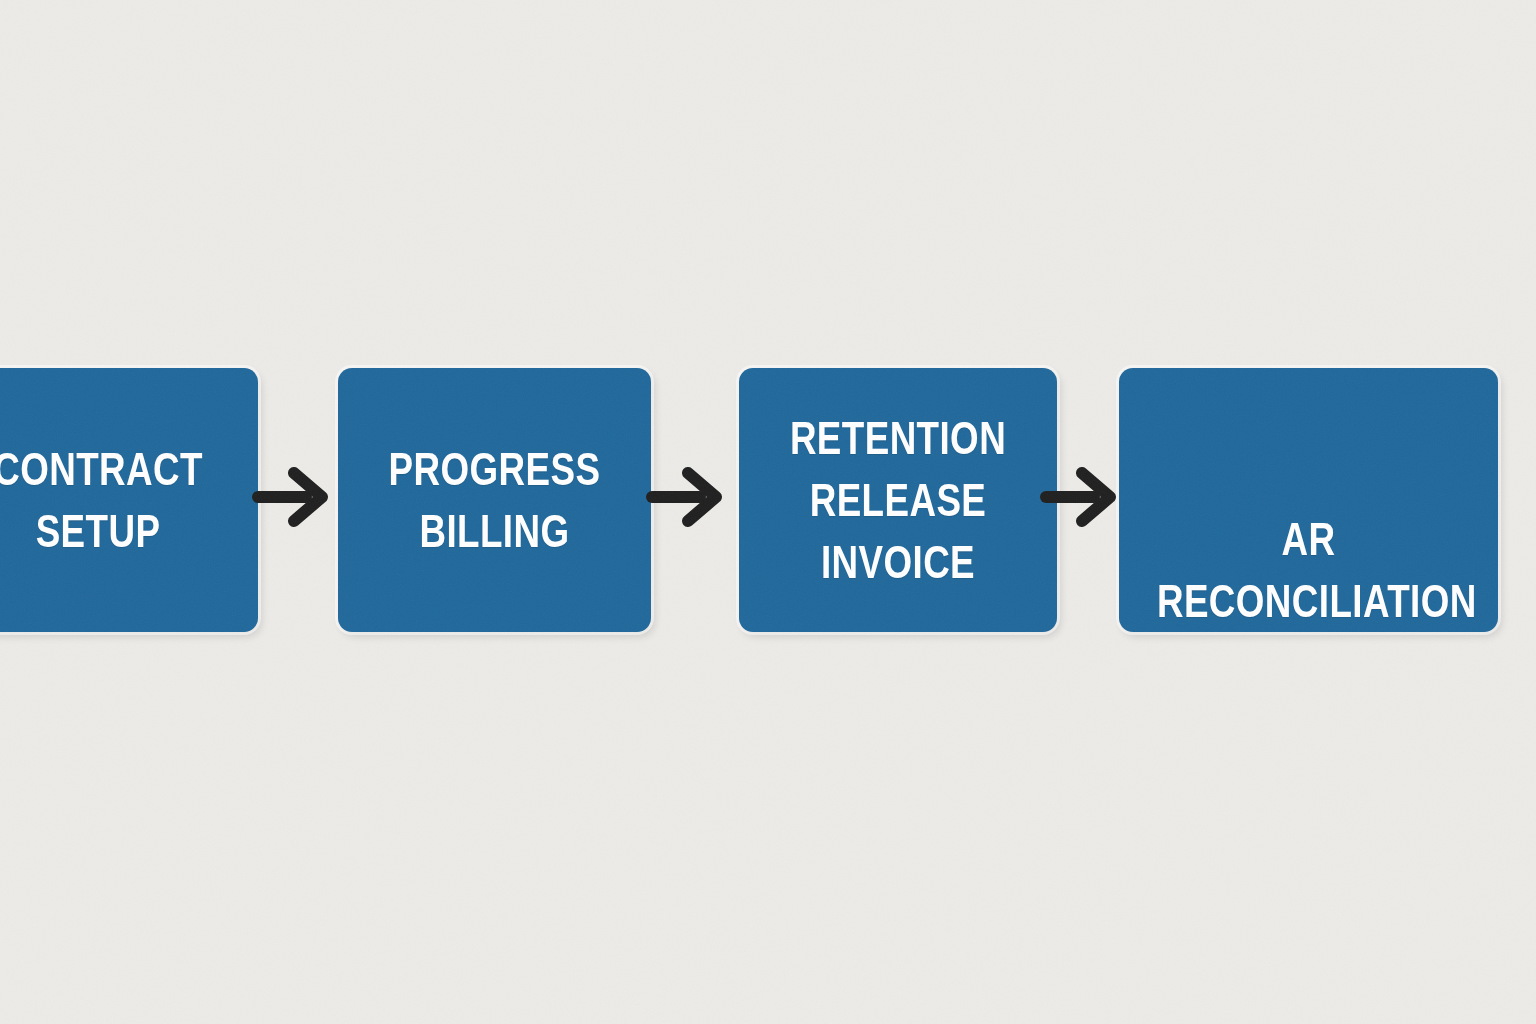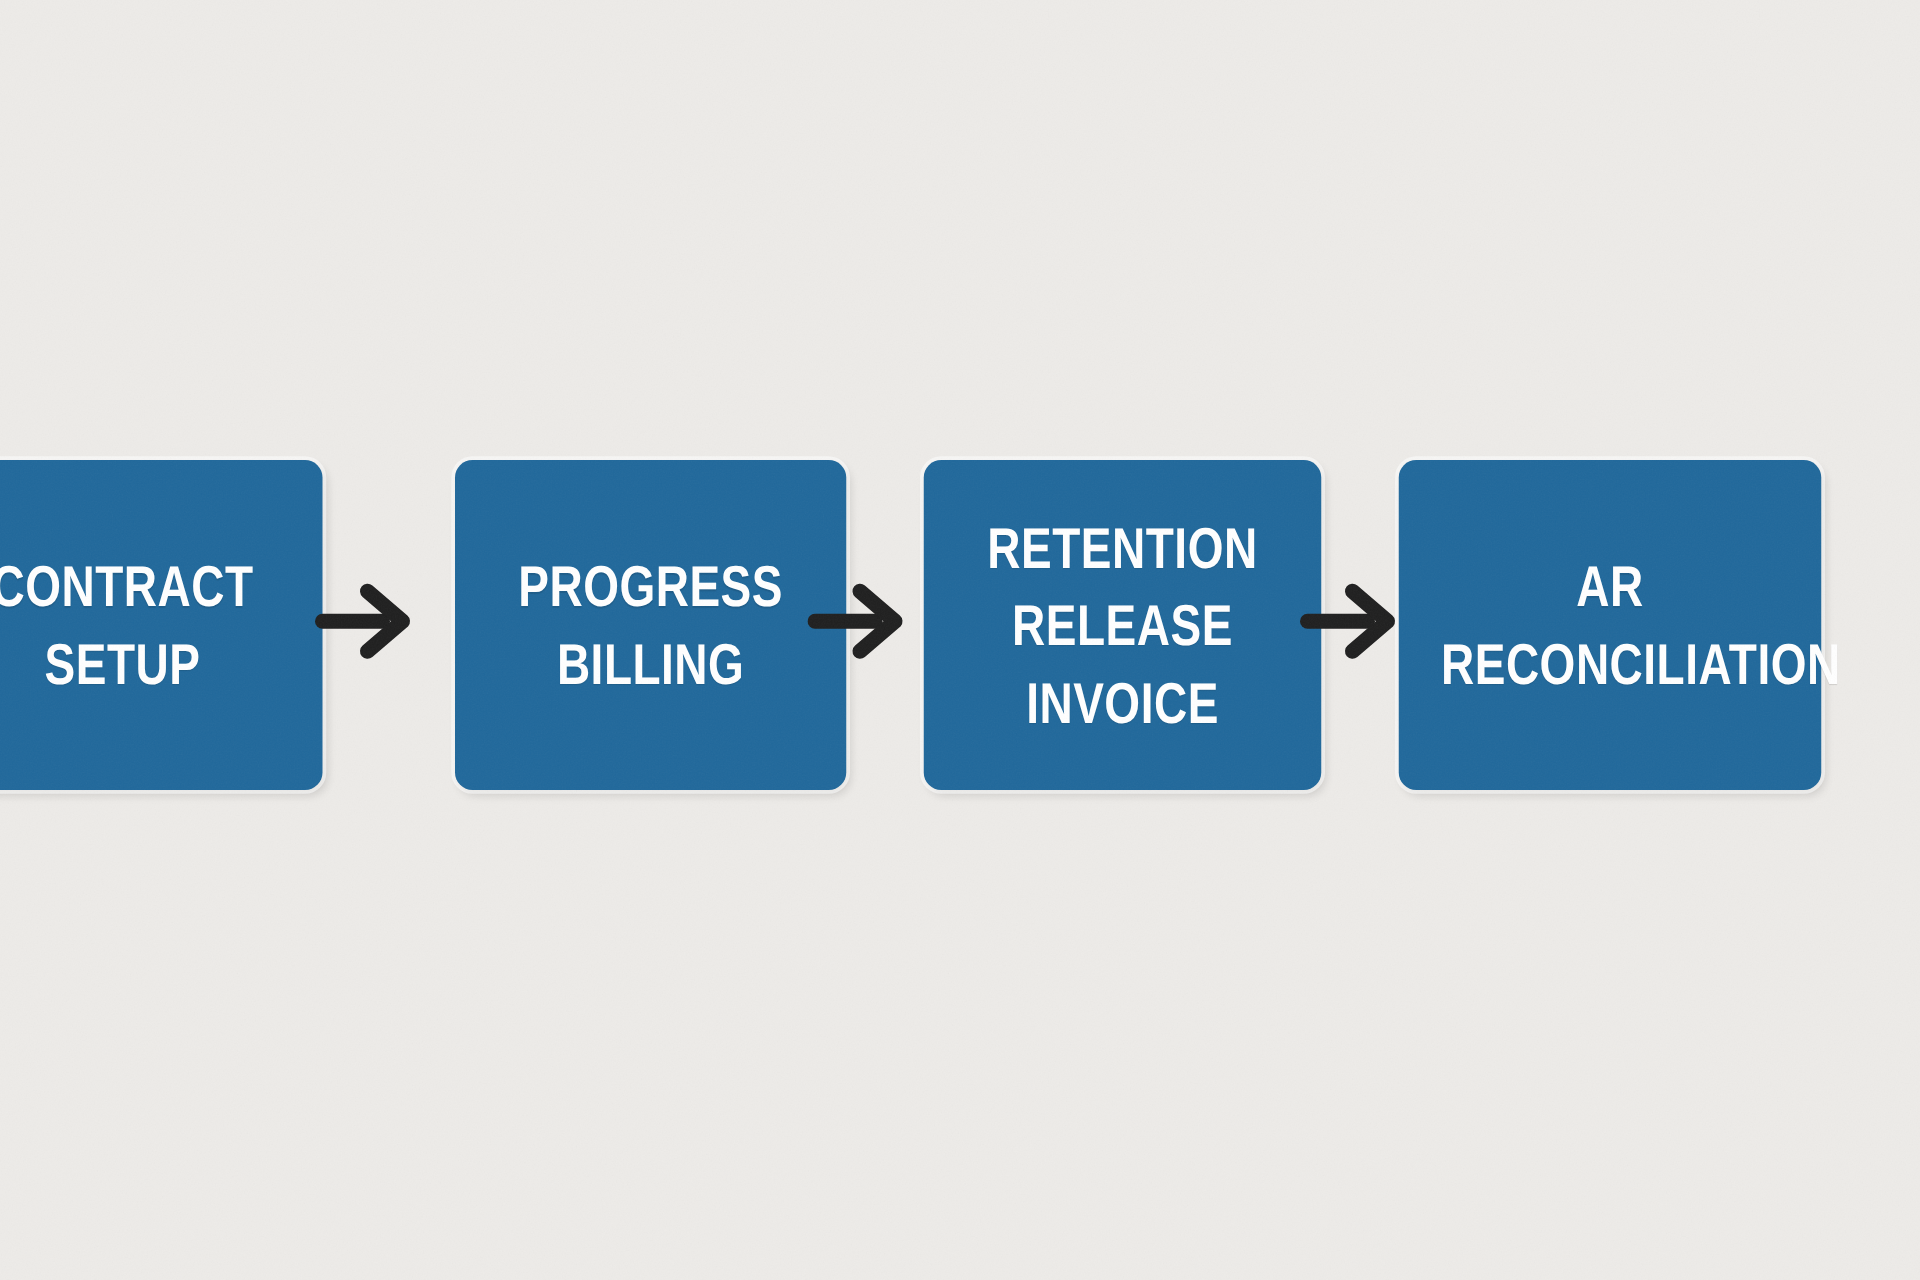--- a/index.html
+++ b/index.html
@@ -41,23 +41,23 @@
     font-size: 46px;
     font-weight: bold;
     line-height: 62px;
     letter-spacing: 0.5px;
     transform: scaleX(0.8);
     transform-origin: 50% 50%;
     white-space: nowrap;
     text-shadow: 0 1px 1px rgba(0,0,0,0.12);
   }
   .box-1 { left: -62px;  width: 320px; }
-  .box-2 { left: 338px;  width: 313px; margin-left: 26px; }
+  .box-2 { left: 338px;  width: 313px; }
   .box-3 { left: 727px;  width: 318px; margin-left: 12px; }
-  .box-4 { left: 1119px; width: 338px; }
+  .box-4 { left: 1119px; width: 379px; justify-content: flex-end; }
   .flow-arrow {
     position: absolute;
     top: 459px;
     width: 80px;
     height: 76px;
   }
   .arrow-1 { left: 252px; }
   .arrow-2 { left: 646px; }
   .arrow-3 { left: 1040px; }
 </style>

